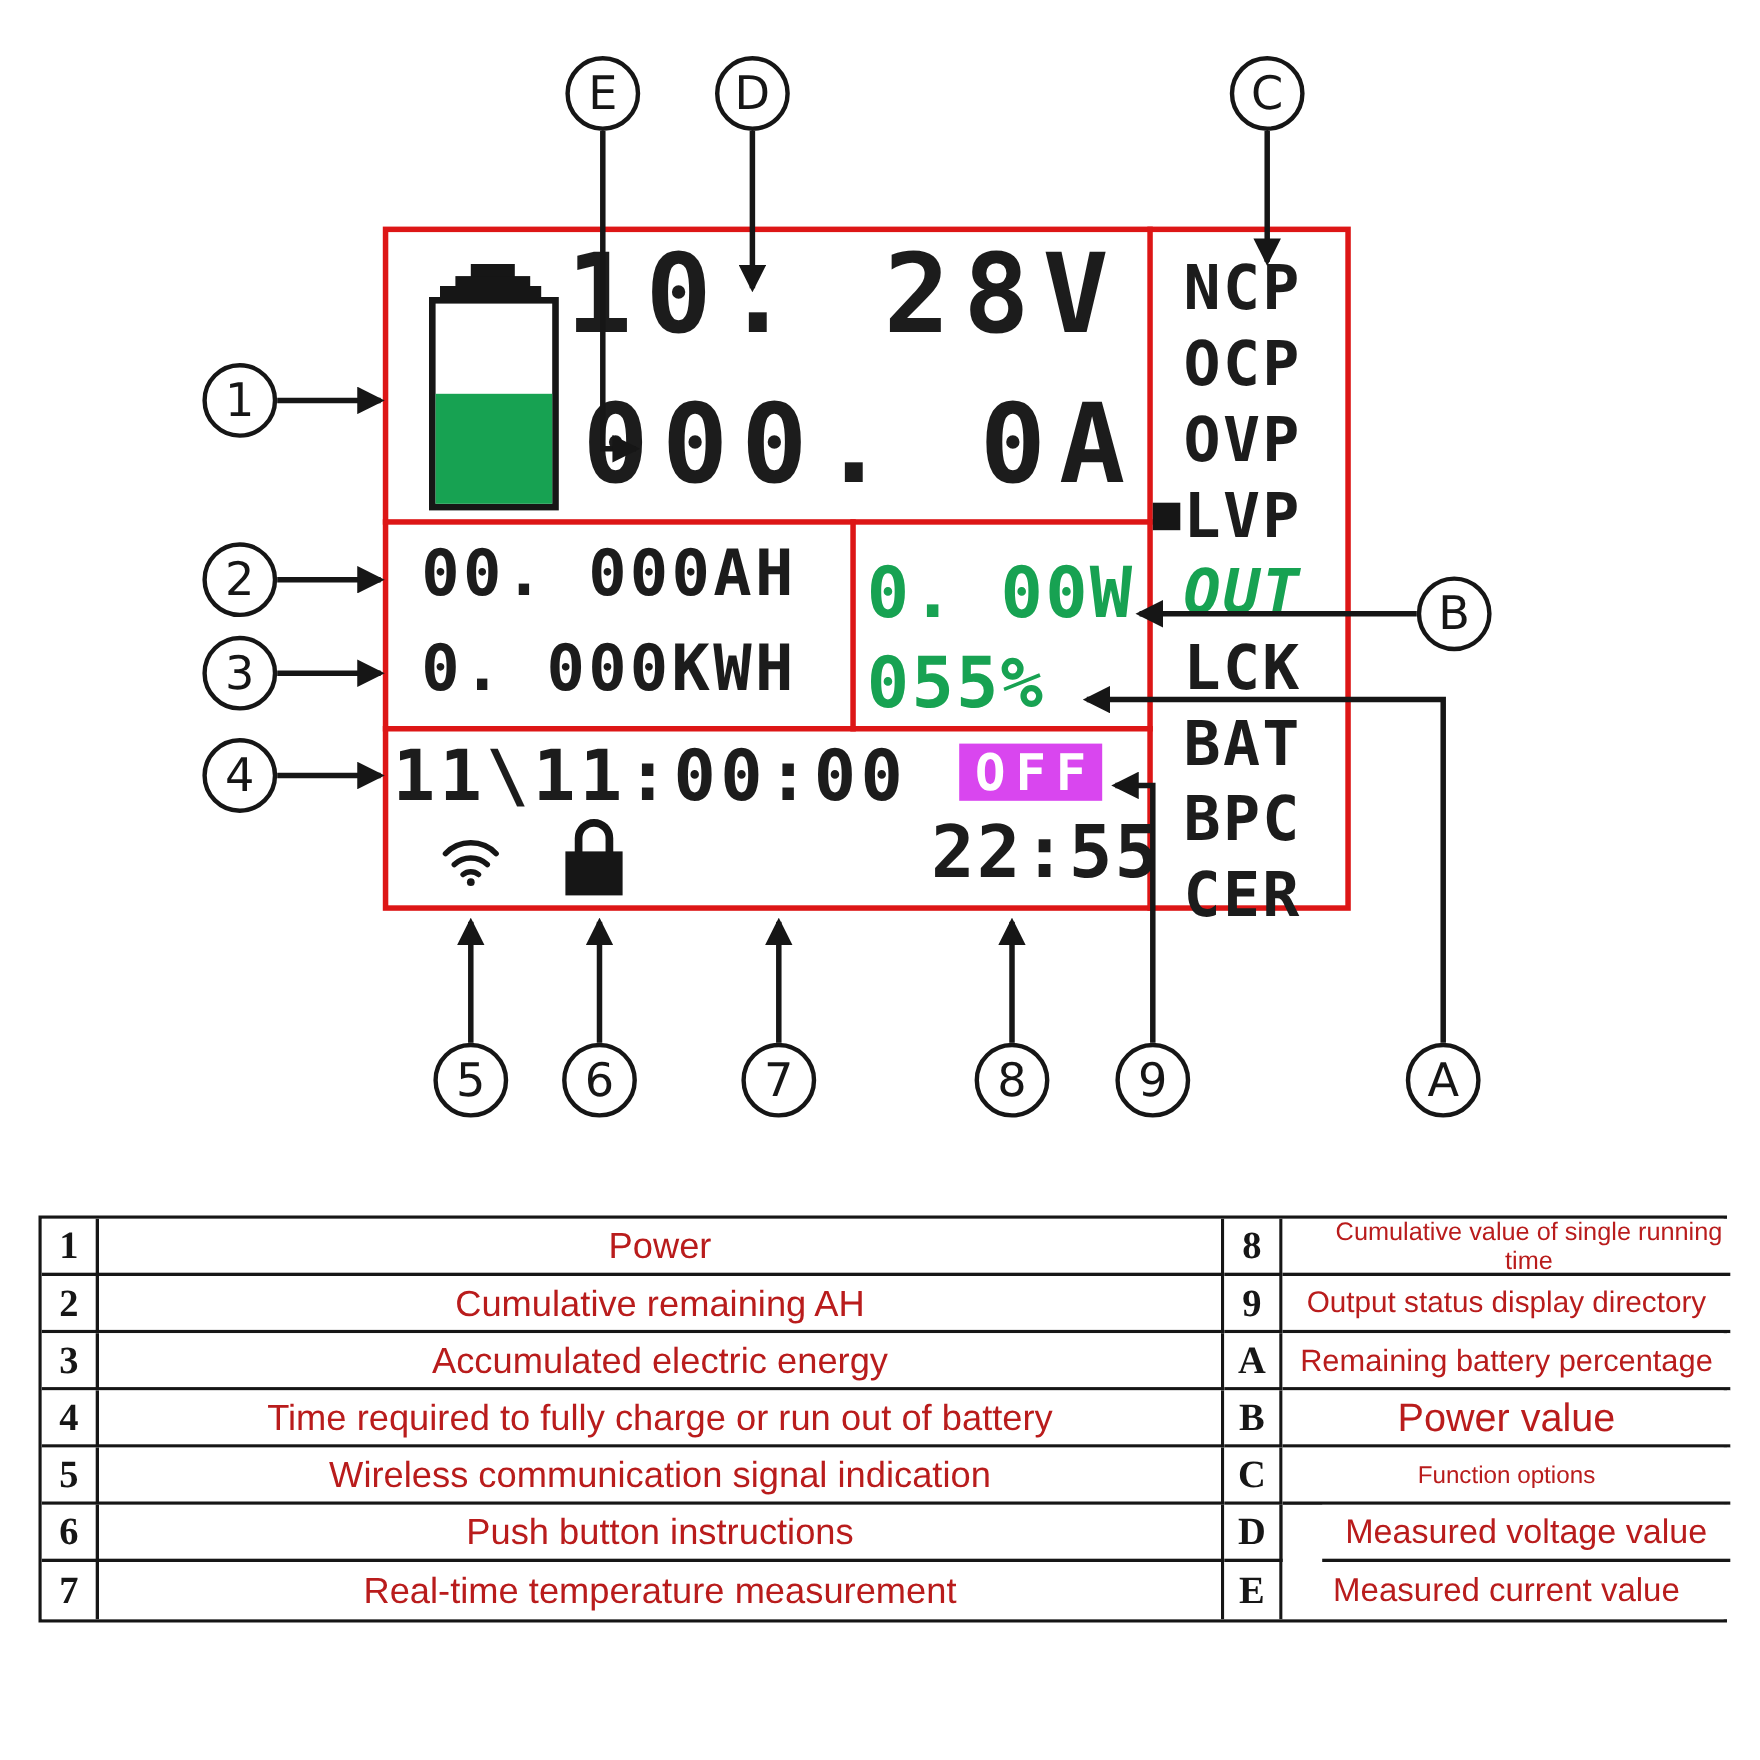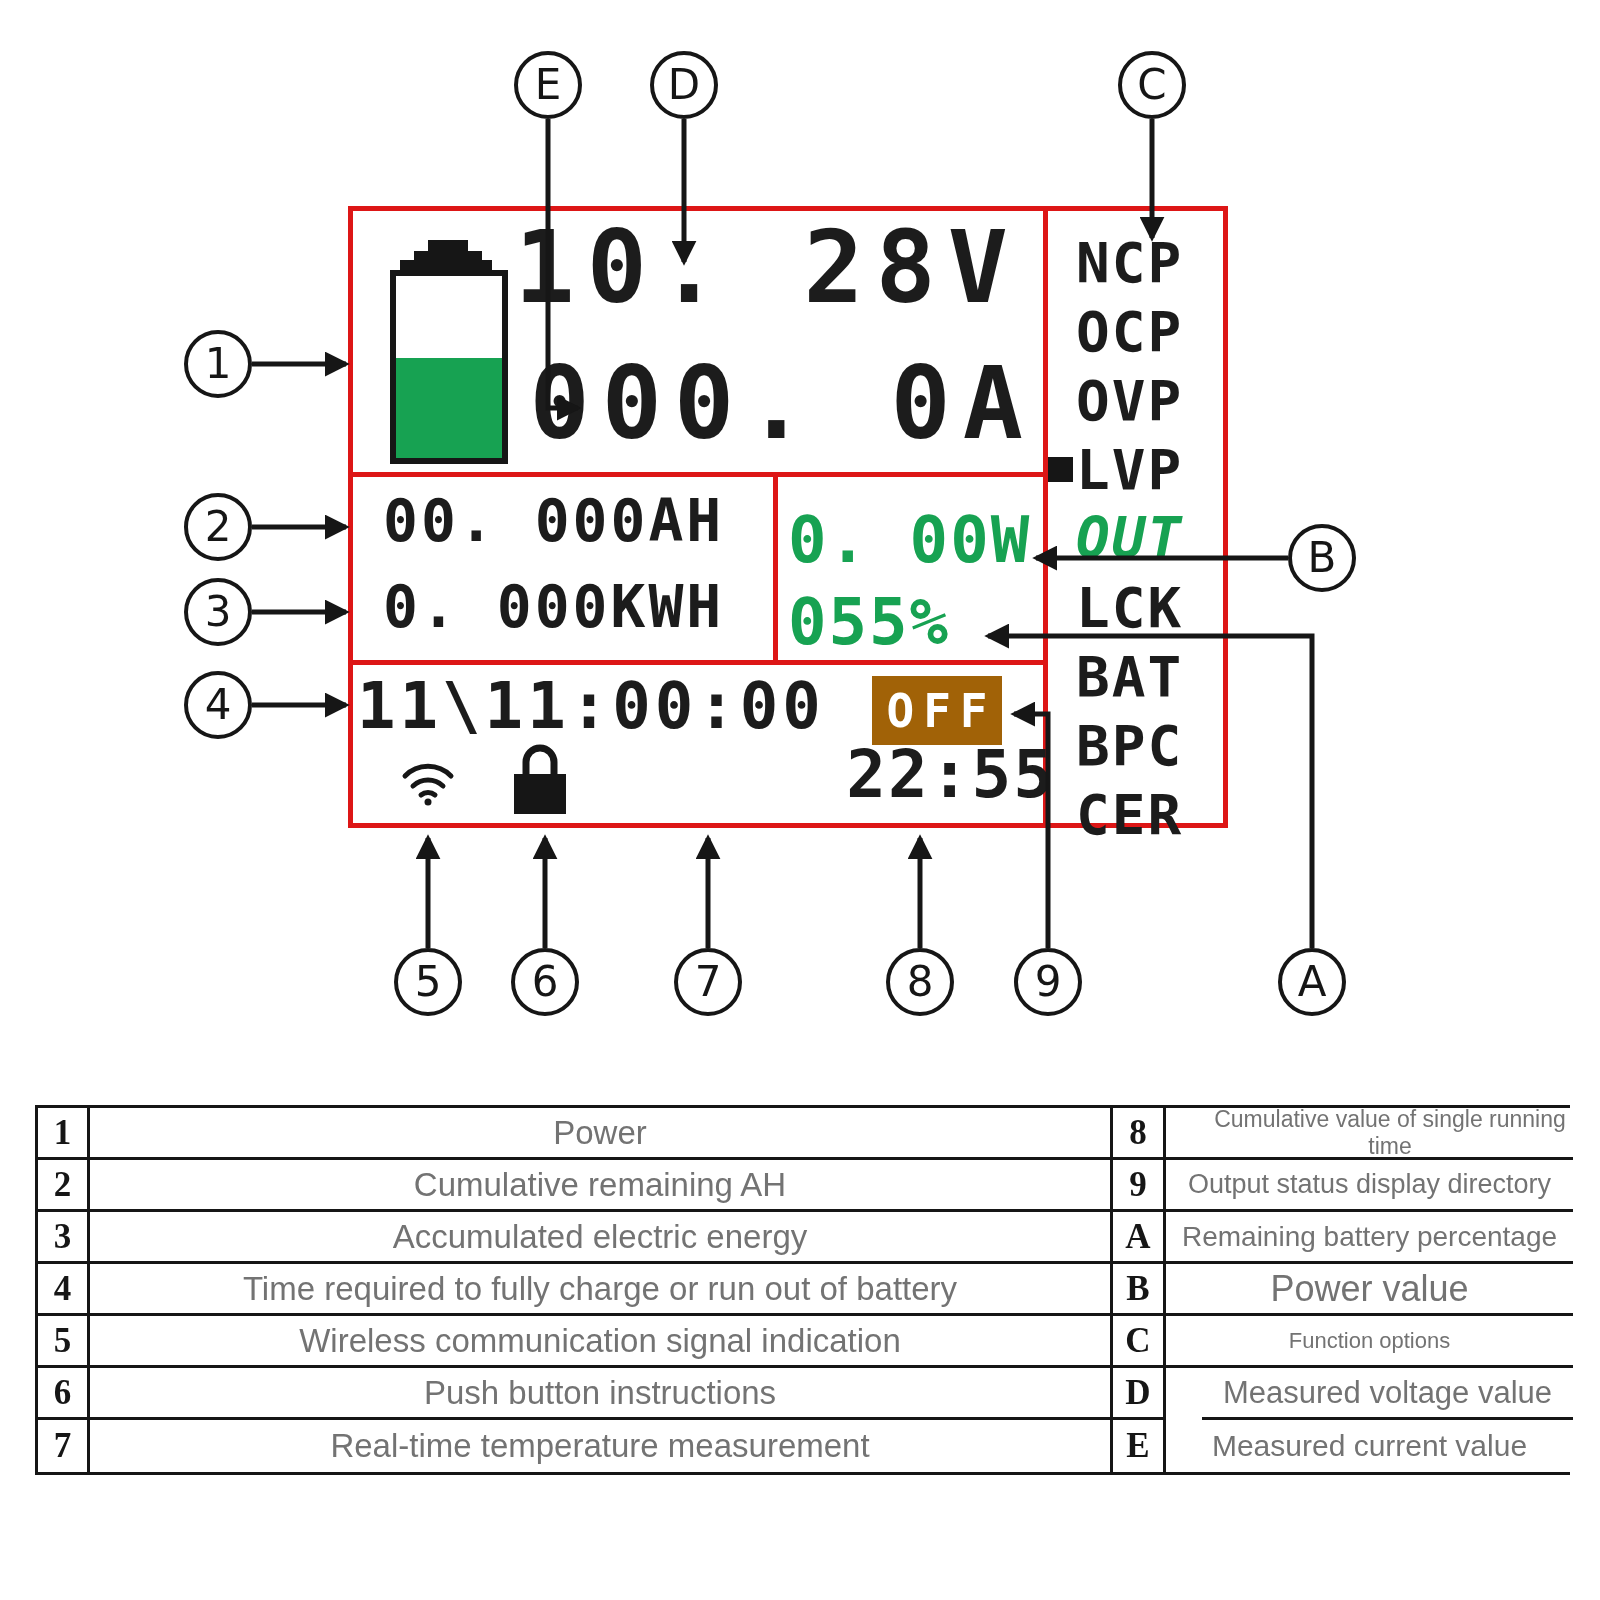--- a/index.html
+++ b/index.html
@@ -21,21 +21,21 @@
   .t-volt{left:430px;top:218px;width:590px;text-align:right;font-size:100px;letter-spacing:12px;}
   .t-curr{left:430px;top:354px;width:605px;text-align:right;font-size:100px;letter-spacing:12px;}
   .t-ah{left:383px;top:492px;font-size:58px;letter-spacing:3px;}
   .t-kwh{left:383px;top:578px;font-size:58px;letter-spacing:3px;}
   .t-w{left:788px;top:508px;font-size:64px;letter-spacing:2px;color:#17a252;}
   .t-pct{left:788px;top:590px;font-size:64px;letter-spacing:2px;color:#17a252;}
   .t-run{left:357px;top:674px;font-size:64px;letter-spacing:4px;}
   .t-temp{left:622px;top:744px;font-size:64px;letter-spacing:2px;}
   .t-clock{left:800px;top:742px;width:215px;text-align:right;font-size:66px;letter-spacing:2px;margin-left:40px;}
 
-  .offbadge{position:absolute;left:872px;top:676px;width:130px;height:69px;background:#a16207;
+  .offbadge{position:absolute;left:872px;top:676px;width:130px;height:52px;background:#d946ef;
             display:flex;align-items:center;justify-content:center;}
   .offbadge span{font-family:"DejaVu Sans Mono", monospace;font-weight:bold;font-size:46px;
             color:#fff;letter-spacing:9px;padding-left:9px;line-height:1;}
 
   
   .cap{position:absolute;background:#161616;}
   .cap1{left:428px;top:240px;width:40px;height:13px;}
   .cap2{left:414px;top:251px;width:68px;height:11px;}
   .cap3{left:400px;top:260px;width:92px;height:12px;}
   .batbody{position:absolute;left:390px;top:270px;width:118px;height:194px;
@@ -60,21 +60,21 @@
   
   .legend{position:absolute;left:35px;top:1105px;width:1535px;height:370px;
           border:3px solid #161616;box-sizing:border-box;
           display:grid;grid-template-columns:52px 1023px 53px 407px;grid-auto-rows:1fr;}
   .cell{border-right:3px solid #161616;border-bottom:3px solid #161616;
         display:flex;align-items:center;justify-content:center;text-align:center;
         overflow:hidden;background:#fff;}
   .cell:nth-child(4n){border-right:none;}
   .cell:nth-last-child(-n+4){border-bottom:none;}
   .num{font-family:"Liberation Serif", serif;font-weight:bold;font-size:35px;}
-  .desc{font-family:"Liberation Sans", sans-serif;font-size:33px;color:#737373;}
+  .desc{font-family:"Liberation Sans", sans-serif;font-size:33px;color:#b91c1c;}
   .fz8{font-size:23px;padding-left:41px;} .fz9{font-size:27px;} .fzA{font-size:28px;}
   .fzB{font-size:36px;} .fzC{font-size:22px;} .fzD{font-size:31px;margin-left:36px;} .fzE{font-size:30px;}
 </style>
 </head>
 <body>
 
 <div class="stage">
 
   <div class="redbox"></div>
   <div class="rline hl1"></div>

